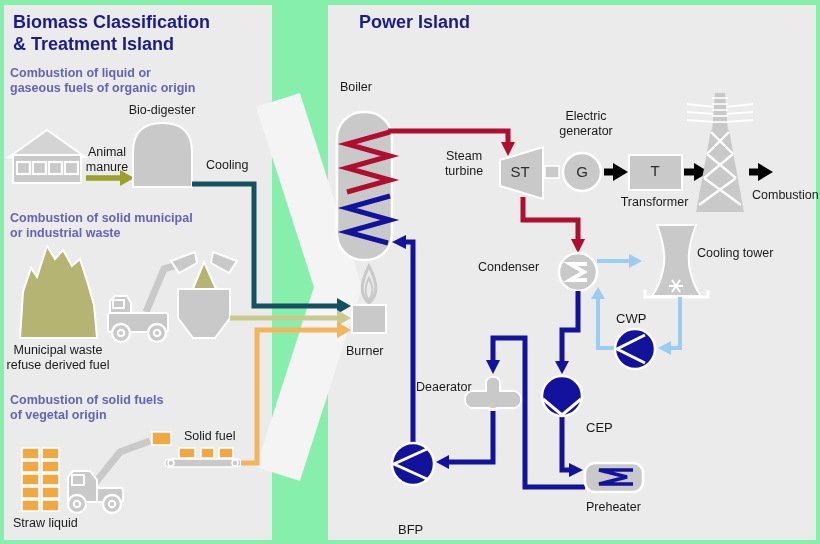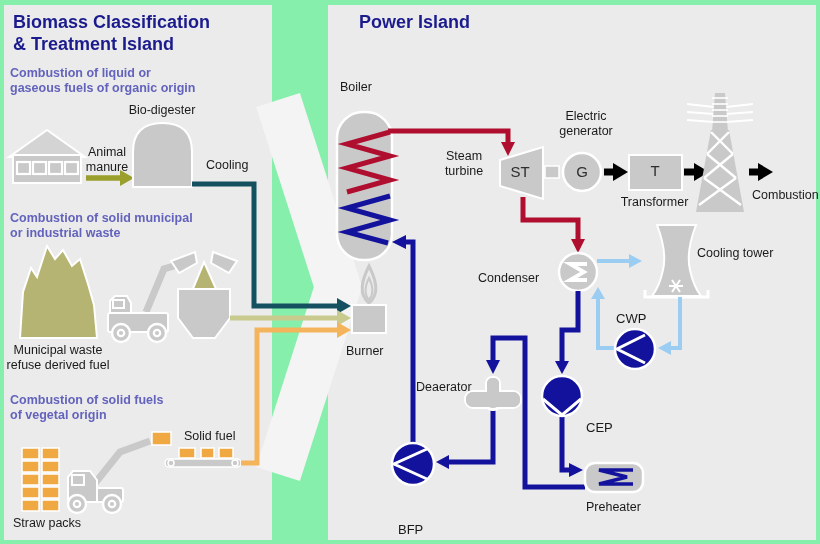--- a/index.html
+++ b/index.html
@@ -276,34 +276,34 @@
   <div class="lbl" style="left:206px;top:158px;">Cooling</div>
 
   <div class="lbl heading" style="left:10px;top:211px;width:250px;">Combustion of solid municipal
 or industrial waste</div>
   <div class="lbl ctr" style="left:6px;top:343px;width:104px;line-height:14.5px;">Municipal waste
 refuse derived fuel</div>
 
   <div class="lbl heading" style="left:10px;top:393px;width:250px;">Combustion of solid fuels
 of vegetal origin</div>
   <div class="lbl" style="left:184px;top:429px;">Solid fuel</div>
-  <div class="lbl" style="left:13px;top:516px;">Straw packs</div>
+  <div class="lbl" style="left:13px;top:516px;">Straw liquid</div>
 
   <div class="lbl title" style="left:359px;top:12px;width:200px;">Power Island</div>
   <div class="lbl" style="left:340px;top:80px;">Boiler</div>
   <div class="lbl ctr" style="left:432px;top:149px;width:64px;">Steam
 turbine</div>
   <div class="lbl ctr abbr" style="left:504px;top:164px;width:32px;">ST</div>
   <div class="lbl ctr" style="left:548px;top:109px;width:76px;">Electric
 generator</div>
   <div class="lbl ctr abbr" style="left:572px;top:164px;width:20px;">G</div>
   <div class="lbl ctr abbr" style="left:645px;top:163px;width:20px;">T</div>
   <div class="lbl ctr" style="left:612px;top:195px;width:85px;">Transformer</div>
   <div class="lbl" style="left:752px;top:188px;">Combustion</div>
-  <div class="lbl" style="left:478px;top:271px;">Condenser</div>
+  <div class="lbl" style="left:478px;top:260px;">Condenser</div>
   <div class="lbl" style="left:697px;top:246px;">Cooling tower</div>
   <div class="lbl" style="left:616px;top:311px;font-size:13px;">CWP</div>
   <div class="lbl" style="left:586px;top:388px;font-size:13px;margin-top:32px;">CEP</div>
   <div class="lbl" style="left:416px;top:380px;">Deaerator</div>
   <div class="lbl" style="left:398px;top:522px;font-size:13px;">BFP</div>
   <div class="lbl" style="left:586px;top:500px;">Preheater</div>
   <div class="lbl" style="left:346px;top:344px;">Burner</div>
 </div>
 
 </body></html>

